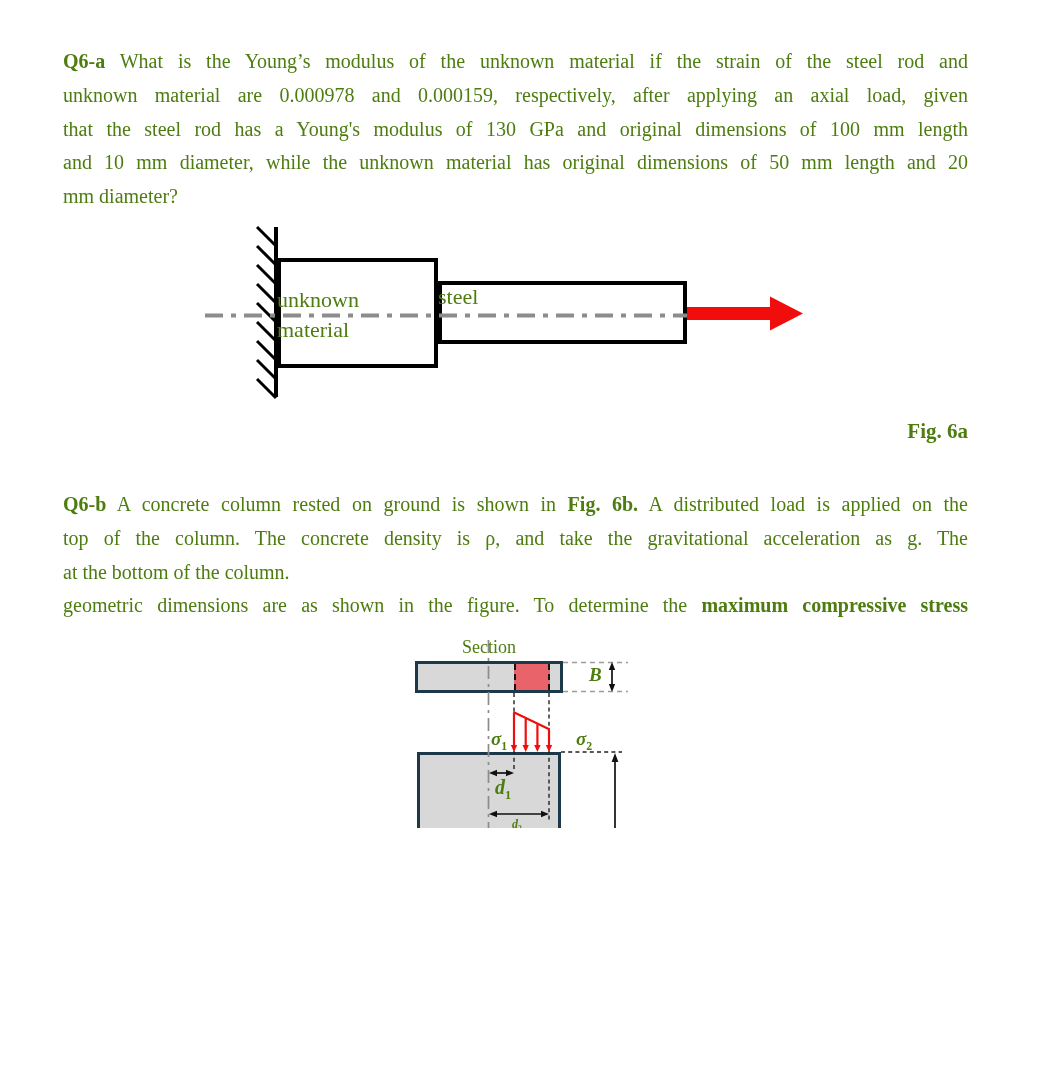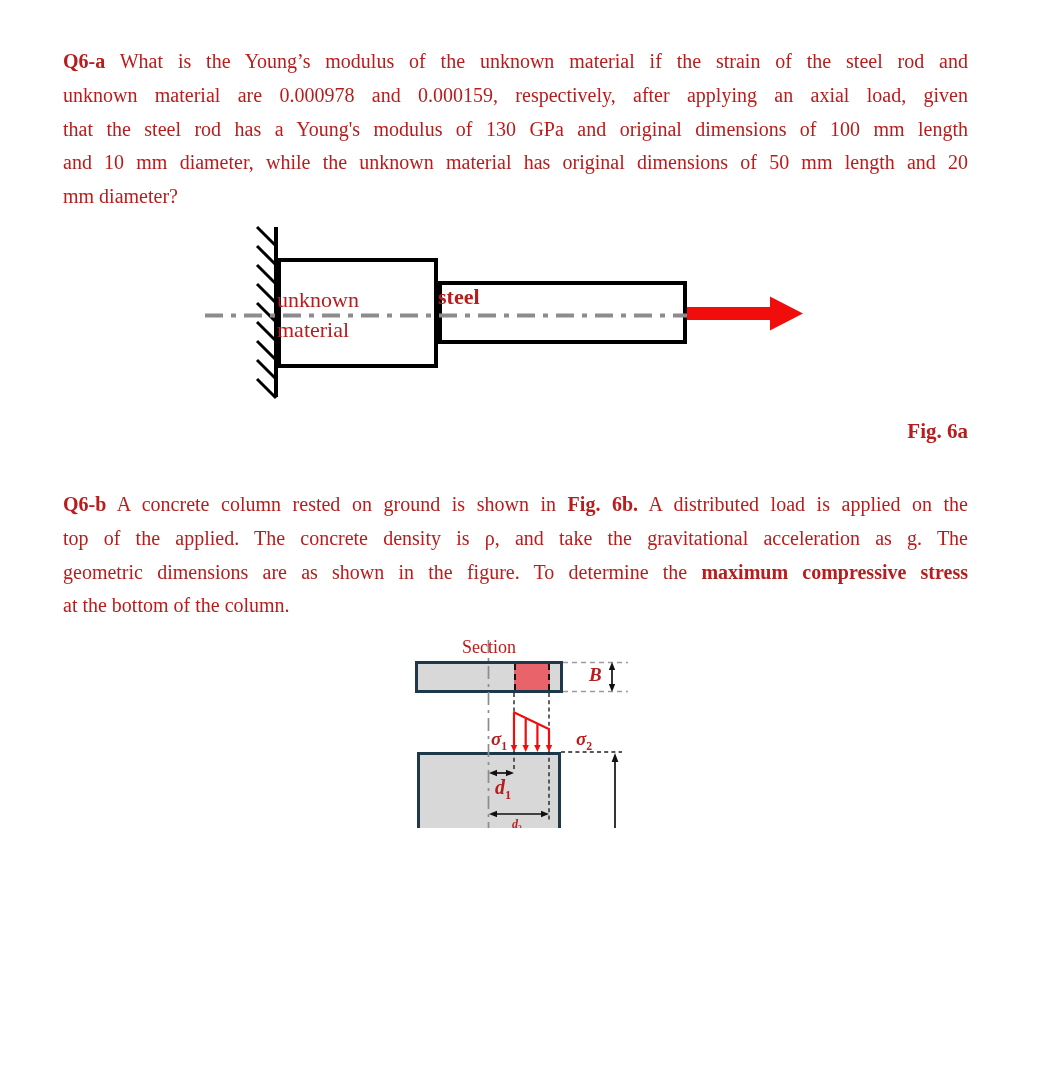--- a/index.html
+++ b/index.html
@@ -1,18 +1,18 @@
 <!DOCTYPE html>
 <html style="--accent-red: #f20d0d; --section-highlight: #e8646a; --diagram-outline: #1c3849; --concrete-fill: #d8d8d8; --centerline-gray: #8c8c8c;"><head>
 <meta charset="utf-8">
 <style>
   html,body { margin:0; padding:0; background:#ffffff; }
   .page {
     position:relative; width:1050px; height:828px; background:#ffffff;
-    font-family:"Liberation Serif", serif; color:#b91c1c; overflow:hidden;
+    font-family:"Liberation Serif", serif; color:#4d7c0f; overflow:hidden;
   }
   
   .para { position:absolute; left:63px; width:905px; }
   .tline {
     font-size:20px; line-height:33.8px;
     text-align:justify; text-align-last:justify; text-justify:inter-word;
   }
   .tline.last { text-align:right; text-align-last:left; }
   .tline b { font-weight:bold; }
 
@@ -22,21 +22,21 @@
     font-weight:bold; font-size:21px;
   }
 
   
   .box { position:absolute; box-sizing:border-box; background:#ffffff; border:4px solid #000; }
   .box-unknown { left:277px; top:258px; width:161px; height:110px; }
   .box-steel   { left:438px; top:281px; width:249px; height:63px; }
   .fig-lbl { position:absolute; font-size:22px; }
   .lbl-unknown1 { left:277px; top:287px; width:161px; }
   .lbl-unknown2 { left:277px; top:317px; width:161px; }
-  .lbl-steel    { left:438px; top:284px; width:249px;font-weight:bold; }
+  .lbl-steel    { left:438px; top:284px; width:249px; }
 
   
   .rect6b { position:absolute; box-sizing:border-box; background:var(--concrete-fill,#d8d8d8); border:3px solid var(--diagram-outline,#1c3849); }
   .section-rect { left:415px; top:661px; width:148px; height:32px; }
   .column-rect  { left:417px; top:752px; width:144px; height:210px; }
   .section-red  {
     position:absolute; box-sizing:border-box; left:514px; top:664px; width:36px; height:26px;
     background:var(--section-highlight,#e8646a);
     border-left:2px dashed #151515; border-right:2px dashed #151515;
   }
@@ -181,23 +181,23 @@
     </g>
   </svg>
 
   <span class="fig-lbl lbl-unknown1">unknown</span>
   <span class="fig-lbl lbl-unknown2">material</span>
   <span class="fig-lbl lbl-steel">steel</span>
   <div class="caption" style="top:419px">Fig. 6a</div>
 
   <div class="para" style="top:488px">
     <div class="tline"><b>Q6-b</b><span> A concrete column rested on ground is shown in </span><b>Fig. 6b.</b><span> A distributed load is applied on the</span></div>
-    <div class="tline"><span>top of the applied. The concrete density is ρ, and take the gravitational acceleration as g. The</span></div>
+    <div class="tline"><span>top of the column. The concrete density is ρ, and take the gravitational acceleration as g. The</span></div>
+    <div class="tline last"><span>at the bottom of the column.</span></div>
     <div class="tline"><span>geometric dimensions are as shown in the figure. To determine the </span><b>maximum compressive stress</b></div>
-    <div class="tline last"><span>at the bottom of the column.</span></div>
   </div>
 
   <span class="lbl-section">Section</span>
   <span class="sym sym-b">B</span>
   <span class="sym sym-s1"><span>σ</span><sub>1</sub></span>
   <span class="sym sym-s2"><span>σ</span><sub>2</sub></span>
   <span class="sym sym-d1"><span>d</span><sub>1</sub></span>
   <span class="sym sym-d2"><span>d</span><sub>2</sub></span>
   <span class="sym sym-h">H</span>
   <span class="sym sym-d">D</span>

